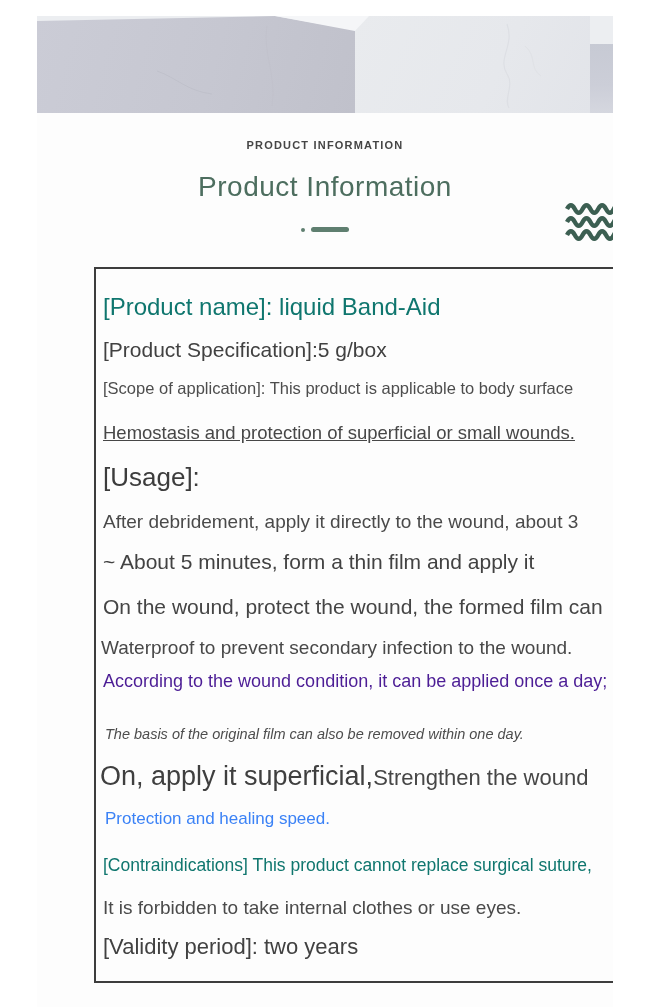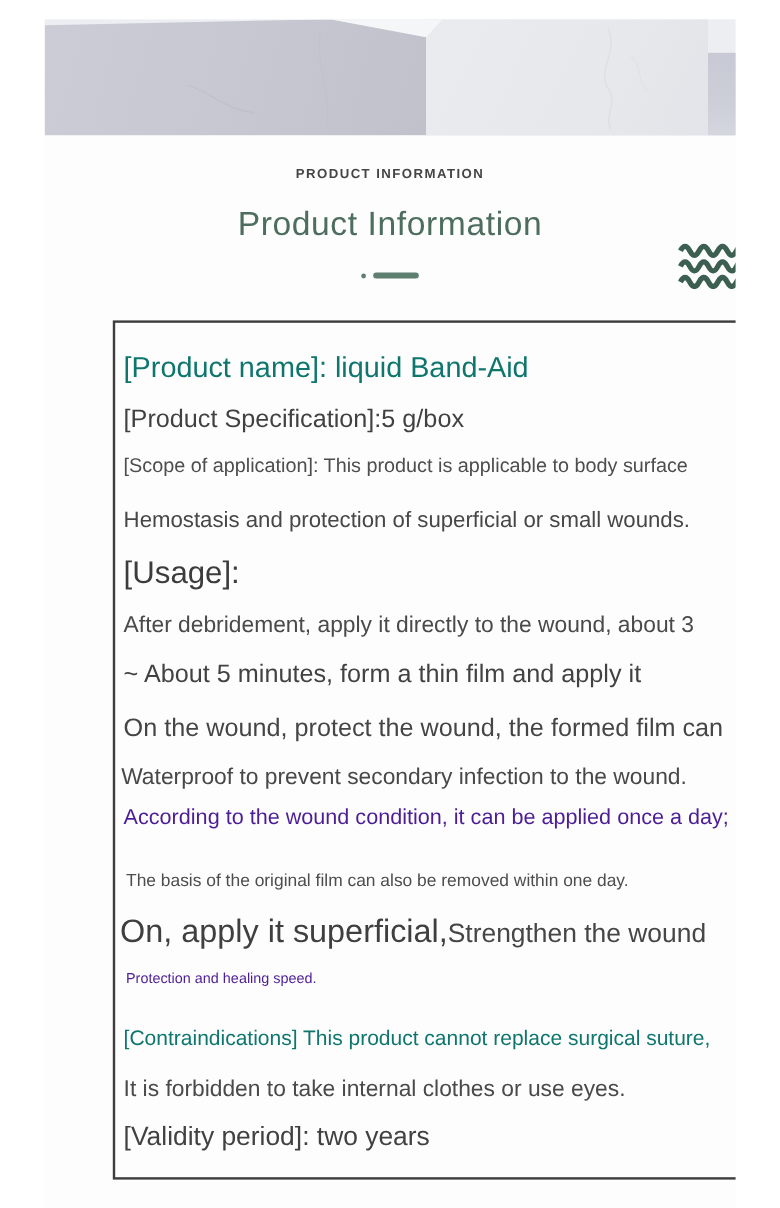--- a/index.html
+++ b/index.html
@@ -34,32 +34,32 @@
   .divider .bar{width:38px;height:5px;border-radius:3px;background:#5f7f70;}
   .wave{position:absolute;left:527px;top:185px;width:58px;height:40px;}
 
   
   .box{position:absolute;left:57px;top:251px;width:533px;height:712px;
     border:2px solid #3d3d3d;background:#fdfdfd;overflow:hidden;}
   .ln{position:absolute;left:7px;white-space:nowrap;color:#424242;line-height:1.15;}
   .l0 {top:24px;font-size:24px;color:#0f766e;}
   .l1 {top:69px;font-size:21px;color:#414141;}
   .l2 {top:110px;font-size:16.5px;color:#4d4d4d;}
-  .l3 {top:153px;font-size:18.5px;color:#474747;}
+  .l3 {top:153px;font-size:18.5px;color:#474747;text-decoration:underline;}
   .l4 {top:194px;font-size:26px;color:#3c3c3c;}
   .l5 {top:242px;font-size:19px;color:#4a4a4a;}
   .l6 {top:281px;font-size:21px;color:#424242;}
   .l7 {top:326px;font-size:21px;color:#454545;}
   .l8 {top:368px;font-size:19px;color:#484848;left:5px;}
   .l9 {top:402px;font-size:18px;color:#4c1d95;white-space:normal;width:524px;line-height:1.22;}
-  .l10{top:457px;font-size:14.5px;color:#4d4d4d;left:9px;}
+  .l10{top:457px;font-size:14.5px;color:#4d4d4d;left:9px;font-style:italic;}
   .l11{top:492px;left:4px;color:#3f3f3f;}
   .l11 .big{font-size:27px;}
   .l11 .med{font-size:22px;color:#464646;}
-  .l12{top:540px;font-size:12px;color:#4c1d95;left:9px;}
+  .l12{top:540px;font-size:17px;color:#3b82f6;left:9px;}
   .l13{top:586px;font-size:17.5px;color:#0f766e;}
   .l14{top:628px;font-size:19px;color:#4a4a4a;}
   .l15{top:665px;font-size:22px;color:#414141;}
 
   
   .footer-label{position:absolute;left:0;top:998px;width:100%;text-align:center;
     font-size:11px;font-weight:bold;letter-spacing:1.2px;color:#4a4a4a;}
 </style>
 </head>
 <body>

